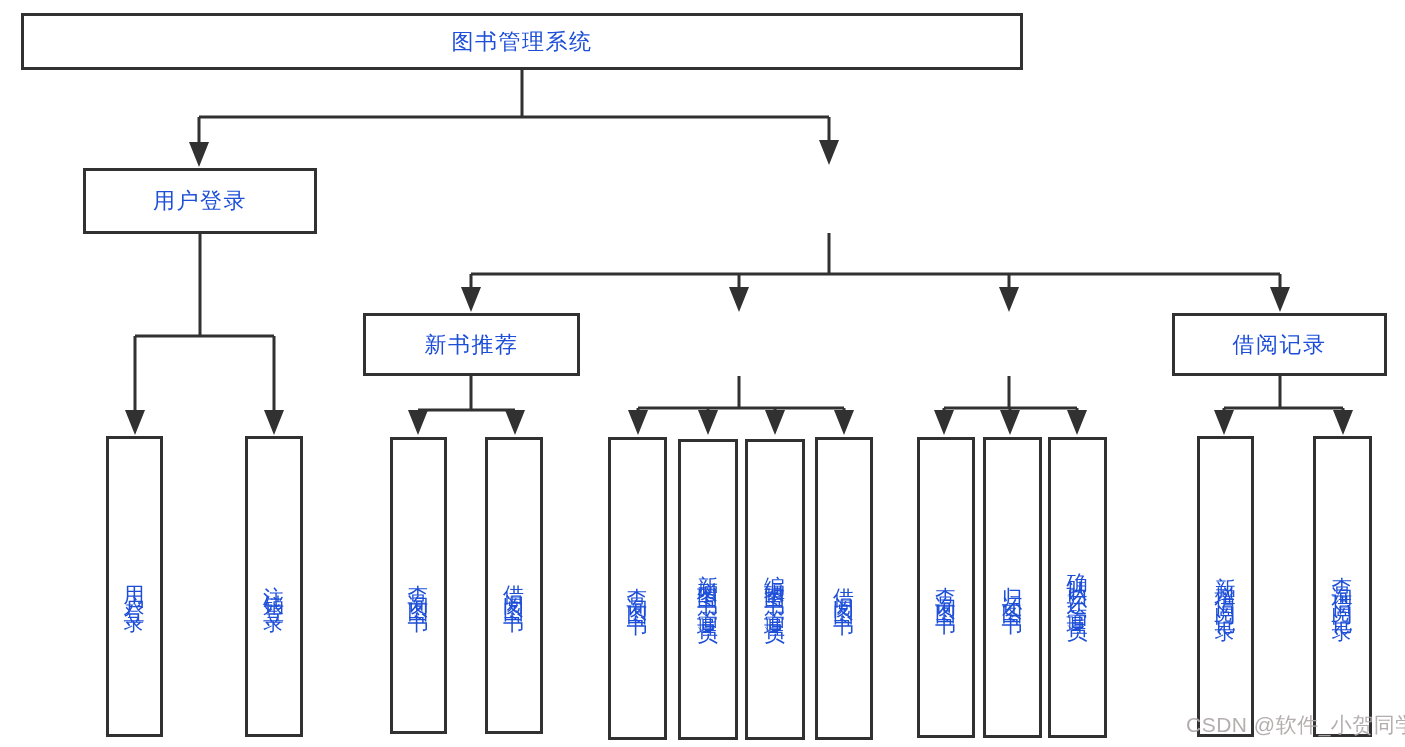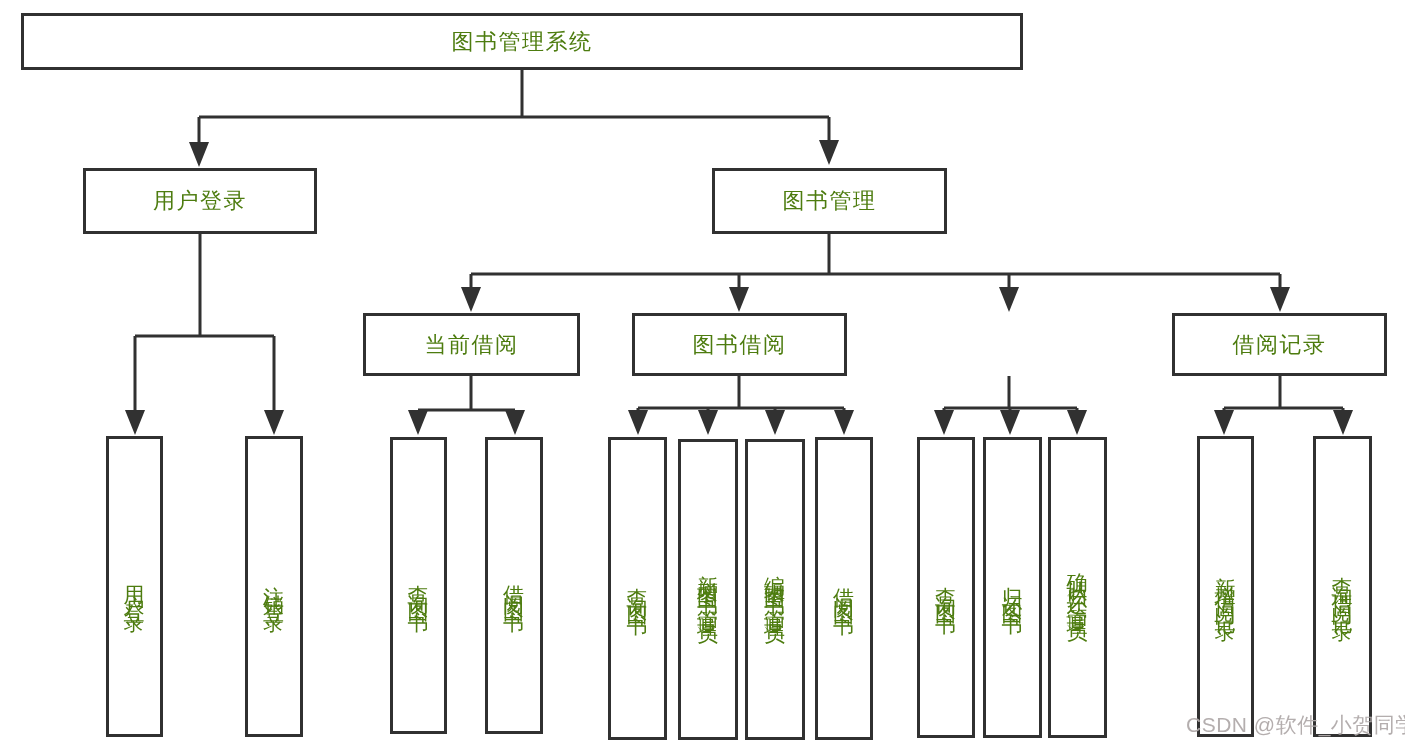--- a/index.html
+++ b/index.html
@@ -17,21 +17,21 @@
     width: 1405px; height: 747px;
   }
   .node {
     position: absolute;
     box-sizing: border-box;
     border: 3px solid #313131;
     background: #ffffff;
     display: flex;
     align-items: center;
     justify-content: center;
-    color: #4d7c0f;
+    color: #1d4ed8;
   }
   .node.h span {
     font-size: 22px;
     letter-spacing: 1.5px;
     white-space: nowrap;
   }
   .node.v span {
     writing-mode: vertical-rl;
     text-orientation: mixed;
     font-size: 21px;
@@ -94,29 +94,23 @@
     <polygon points="1333,410 1353,410 1343,435" fill="#313131"></polygon>
   </svg>
 
   <div class="node h" style="left:21px;top:13px;width:1002px;height:57px">
     <span>图书管理系统</span>
   </div>
 
   <div class="node h" style="left:83px;top:168px;width:234px;height:66px">
     <span>用户登录</span>
   </div>
-  <div class="node h" style="left:712px;top:168px;width:235px;height:66px">
-    <span>图书管理</span>
-  </div>
 
   <div class="node h" style="left:363px;top:313px;width:217px;height:63px">
-    <span>当前借阅</span>
-  </div>
-  <div class="node h" style="left:632px;top:313px;width:215px;height:63px">
-    <span>图书借阅</span>
+    <span>新书推荐</span>
   </div>
   <div class="node h" style="left:1172px;top:313px;width:215px;height:63px">
     <span>借阅记录</span>
   </div>
 
   <div class="node v" style="left:106px;top:436px;width:57px;height:301px">
     <span>用户登录</span>
   </div>
   <div class="node v" style="left:245px;top:436px;width:58px;height:301px">
     <span>注销登录</span>

